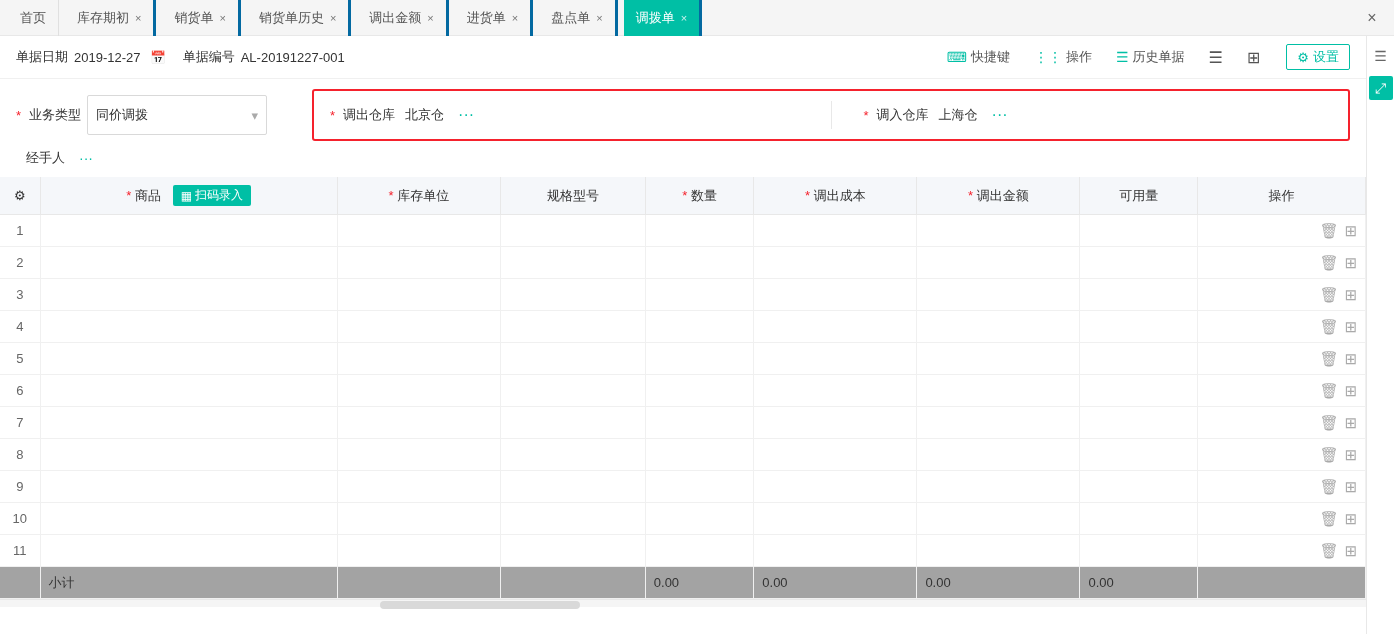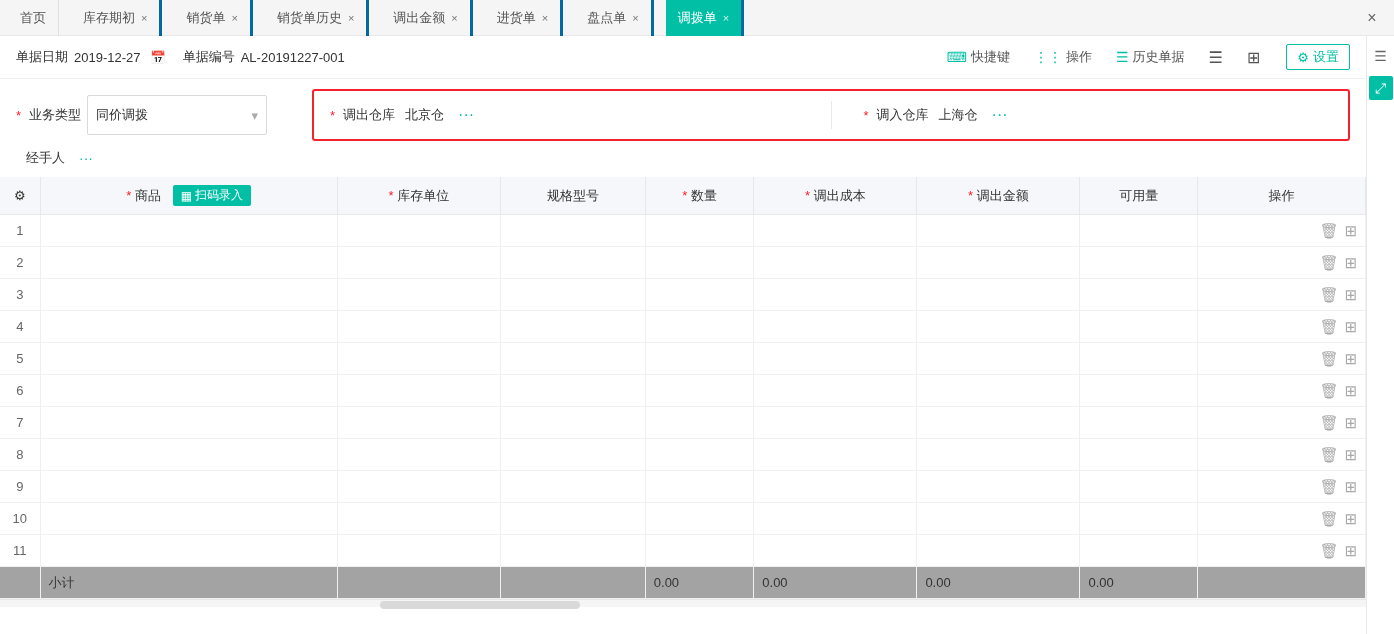--- a/index.html
+++ b/index.html
@@ -6,21 +6,21 @@
     body { font-family: "Microsoft YaHei", "PingFang SC", Arial, sans-serif; font-size: 13px; background: #fff; color: #333; overflow: hidden; }
 
     
     .tab-bar {
       display: flex;
       align-items: center;
       border-bottom: 1px solid #e8e8e8;
       background: #f5f5f5;
       height: 36px;
       padding: 0 8px;
-      gap: 12px;
+      gap: 6px;
     }
     .tab {
       display: flex;
       align-items: center;
       padding: 0 12px;
       height: 36px;
       cursor: pointer;
       white-space: nowrap;
       font-size: 13px;
       color: #555;

